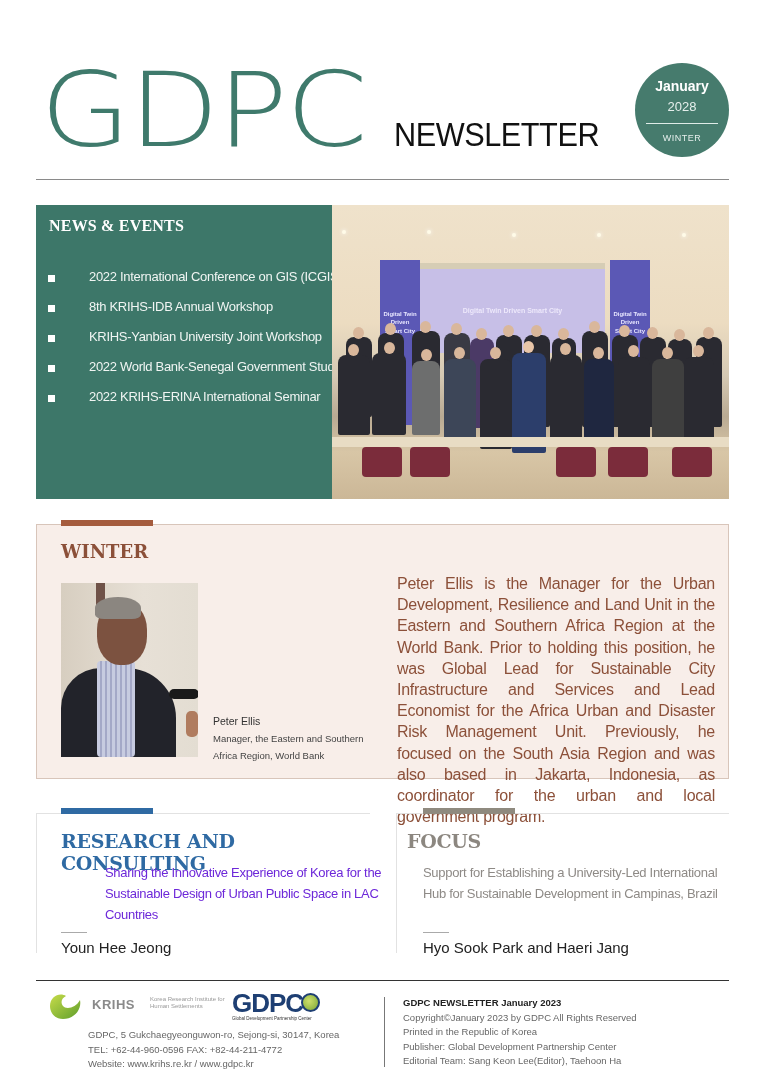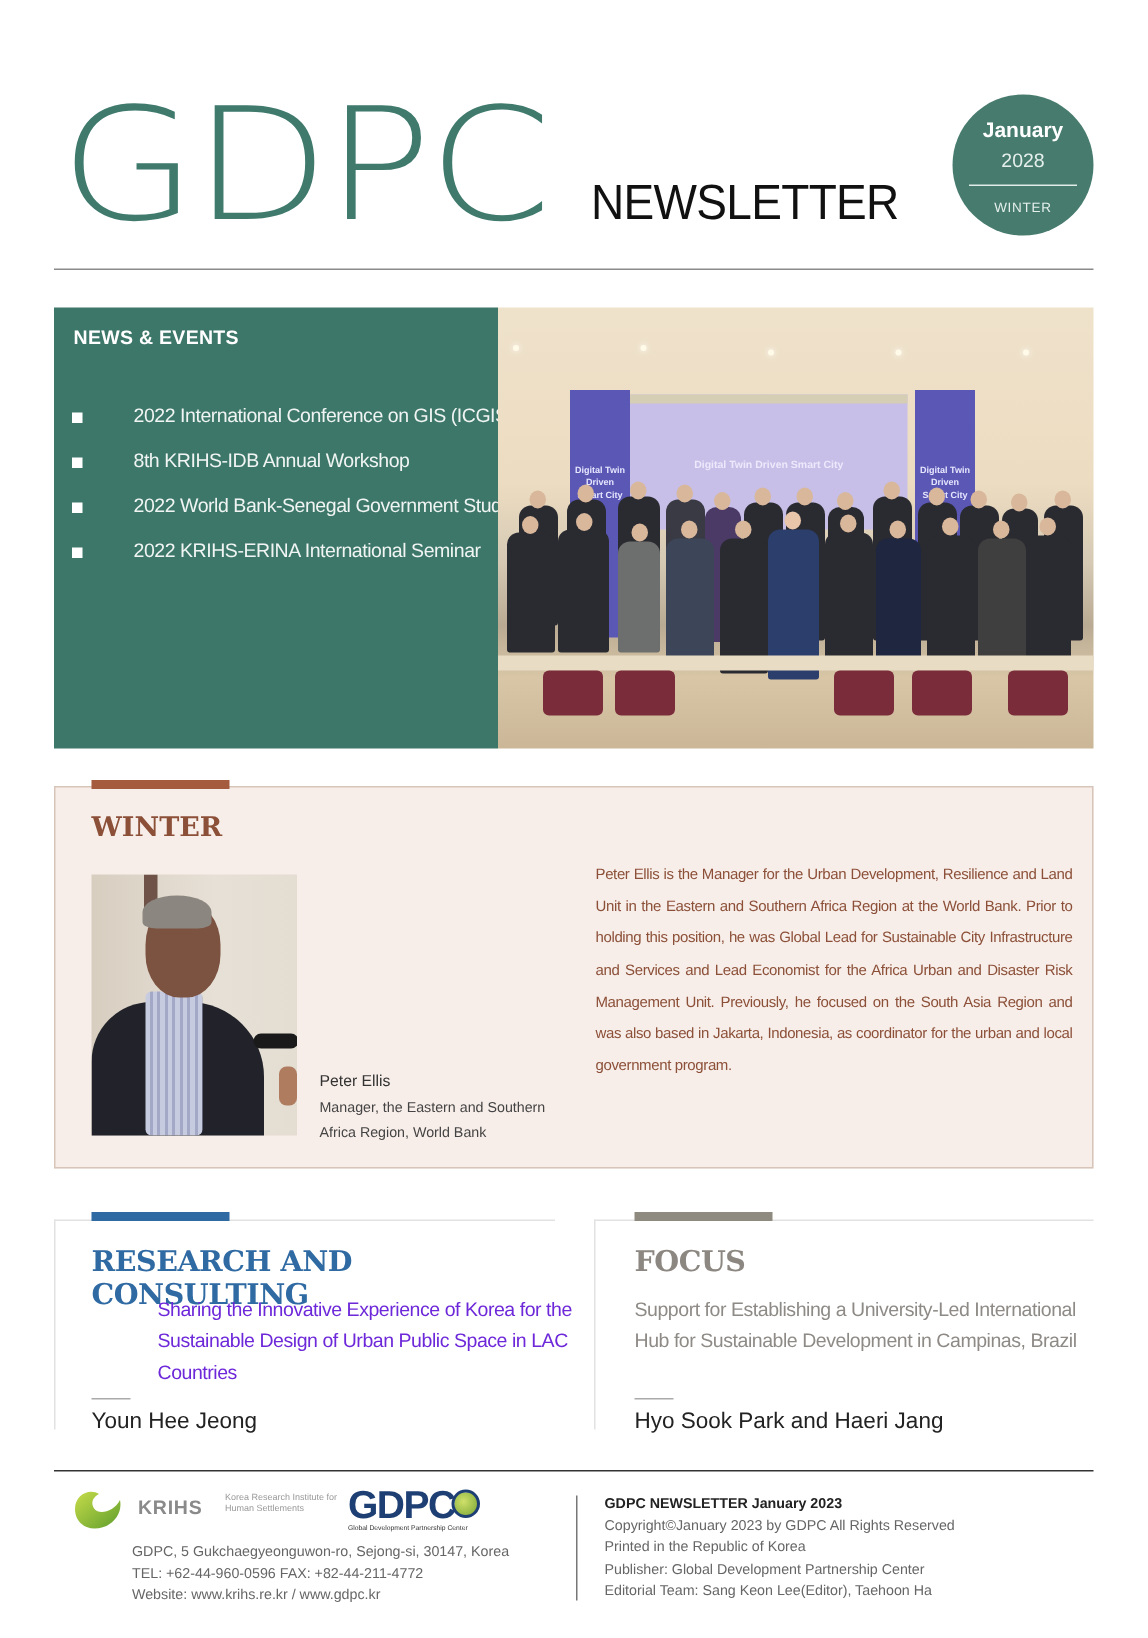--- a/index.html
+++ b/index.html
@@ -27,21 +27,21 @@
   .issue-year { position: absolute; top: 36px; width: 100%; font-size: 13px; color: #e5efec; }
   .issue-rule { position: absolute; top: 60px; left: 11px; right: 11px; height: 1px; background: #dfece8; }
   .issue-season { position: absolute; top: 70px; width: 100%; font-size: 9px; letter-spacing: 0.5px; color: #e5efec; }
   .header-rule { position: absolute; left: 36px; top: 179px; width: 693px; height: 1px; background: #8a8a8a; }
 
   
   .news { position: absolute; left: 36px; top: 205px; width: 693px; height: 294px; }
   .news-panel { position: absolute; left: 0; top: 0; width: 296px; height: 294px; background: #3d7769; }
   .news-title {
     position: absolute; left: 13px; top: 12px; color: #fff;
-    font-family: Liberation Sans, sans-serif; font-size: 13px; letter-spacing: 0.2px;
+    font-family: Liberation Serif, serif; font-size: 16px; letter-spacing: 0.2px;
   }
   .news-list { position: absolute; left: 12px; top: 56px; list-style: none; }
   .news-item {
     height: 30px; color: #f0f5f3; font-size: 13px; display: flex; align-items: center;
     letter-spacing: -0.3px; white-space: nowrap; gap: 30px;
   }
   .news-item .sq { width: 7px; height: 7px; background: #fff; margin: 4px 4px 0 0; flex: none; }
   .news-photo { position: absolute; left: 296px; top: 0; width: 397px; height: 294px; overflow: hidden;
     background: linear-gradient(180deg, #efe2cb 0%, #ecdcc1 40%, #d5c9b4 58%, #b9aa93 72%, #d8c6a6 84%, #cbb797 100%); }
   .ph-ceiling-light { position: absolute; width: 4px; height: 4px; border-radius: 50%; background: #fffbe8; box-shadow: 0 0 4px #fff; }
@@ -67,37 +67,37 @@
   .pp-body { position: absolute; left: 0; top: 85px; width: 115px; height: 95px; background: #22232a; border-radius: 40px 50px 0 0; }
   .pp-shirt { position: absolute; left: 36px; top: 78px; width: 38px; height: 96px; background: repeating-linear-gradient(90deg, #c7cbe0 0 3px, #a4a8c7 3px 5px); border-radius: 4px; }
   .pp-head { position: absolute; left: 36px; top: 18px; width: 50px; height: 64px; background: #7c5240; border-radius: 45% 45% 45% 45%; }
   .pp-hair { position: absolute; left: 34px; top: 14px; width: 46px; height: 22px; background: #8b8680; border-radius: 50% 50% 20% 20%; }
   .pp-mic { position: absolute; left: 108px; top: 106px; width: 30px; height: 10px; background: #1a1a1a; border-radius: 5px; }
   .pp-hand { position: absolute; left: 125px; top: 128px; width: 12px; height: 26px; background: #b07c5f; border-radius: 5px; }
   .people-caption { position: absolute; left: 176px; top: 188px; font-size: 9.5px; color: #444; line-height: 17px; }
   .people-name { color: #333; font-size: 10.5px; }
   .people-bio {
     position: absolute; left: 360px; top: 48px; width: 318px; color: #8c5039;
-    font-size: 10px; line-height: 21.2px; text-align: justify; letter-spacing: -0.25px;
+    font-size: 16px; line-height: 21.2px; text-align: justify; letter-spacing: -0.25px;
   }
 
   
   .col { position: absolute; top: 813px; height: 140px; }
   .col-rc { left: 36px; width: 334px; border-left: 1px solid #e2e2e2; border-top: 1px solid #e2e2e2; }
   .col-fc { left: 396px; width: 333px; border-left: 1px solid #e2e2e2; border-top: 1px solid #e2e2e2; }
   .col-tab { position: absolute; left: 24px; top: -6px; width: 92px; height: 6px; }
   .col-title { position: absolute; left: 24px; top: 16px; font-family: "DejaVu Serif", serif; font-weight: bold; font-size: 19px; letter-spacing: -0.3px; }
   .col-desc { position: absolute; left: 24px; top: 48px; width: 305px; font-size: 13px; line-height: 21px; letter-spacing: -0.3px; }
   .col-rule { position: absolute; left: 24px; top: 118px; width: 26px; height: 1px; background: #aaa; }
   .col-author { position: absolute; left: 24px; top: 125px; font-size: 15px; color: #222; }
   .col-rc .col-tab { background: #2f6aa3; }
   .col-rc .col-title { color: #2f6aa3; }
   .col-rc .col-desc { color: #6d28d9; margin-left: 44px; }
   .col-fc .col-tab { left: 26px; background: #8f8a7f; }
-  .col-fc .col-title { left: 26px; color: #8c8780; text-align: center; }
+  .col-fc .col-title { left: 10px; color: #8c8780; text-align: center; }
   .col-fc .col-desc { left: 26px; color: #8e8a86; }
   .col-fc .col-rule { left: 26px; }
   .col-fc .col-author { left: 26px; }
 
   
   .footer-rule { position: absolute; left: 36px; top: 980px; width: 693px; height: 1px; background: #333; }
   .f-logos { position: absolute; left: 46px; top: 990px; width: 280px; height: 36px; }
   .krihs-mark { position: absolute; left: 0; top: 0; width: 38px; height: 30px; }
   .krihs-word { position: absolute; left: 46px; top: 7px; font-weight: bold; font-size: 13px; color: #8a8a8a; letter-spacing: 0.5px; }
   .krihs-full { position: absolute; left: 104px; top: 6px; font-size: 6px; color: #999; line-height: 7px; width: 80px; }
@@ -128,20 +128,24 @@
   <div class="news-panel">
     <h2 class="news-title">NEWS &amp; EVENTS</h2>
     <ul class="news-list">
       <li class="news-item">
           <span class="sq"></span>
           <span>2022 International Conference on GIS (ICGIS)</span>
         </li>
       <li class="news-item">
           <span class="sq"></span>
           <span>8th KRIHS-IDB Annual Workshop</span>
+        </li>
+      <li class="news-item">
+          <span class="sq"></span>
+          <span>KRIHS-Yanbian University Joint Workshop</span>
         </li>
       <li class="news-item">
           <span class="sq"></span>
           <span>2022 World Bank-Senegal Government Study Tour</span>
         </li>
       <li class="news-item">
           <span class="sq"></span>
           <span>2022 KRIHS-ERINA International Seminar</span>
         </li>
     </ul>

